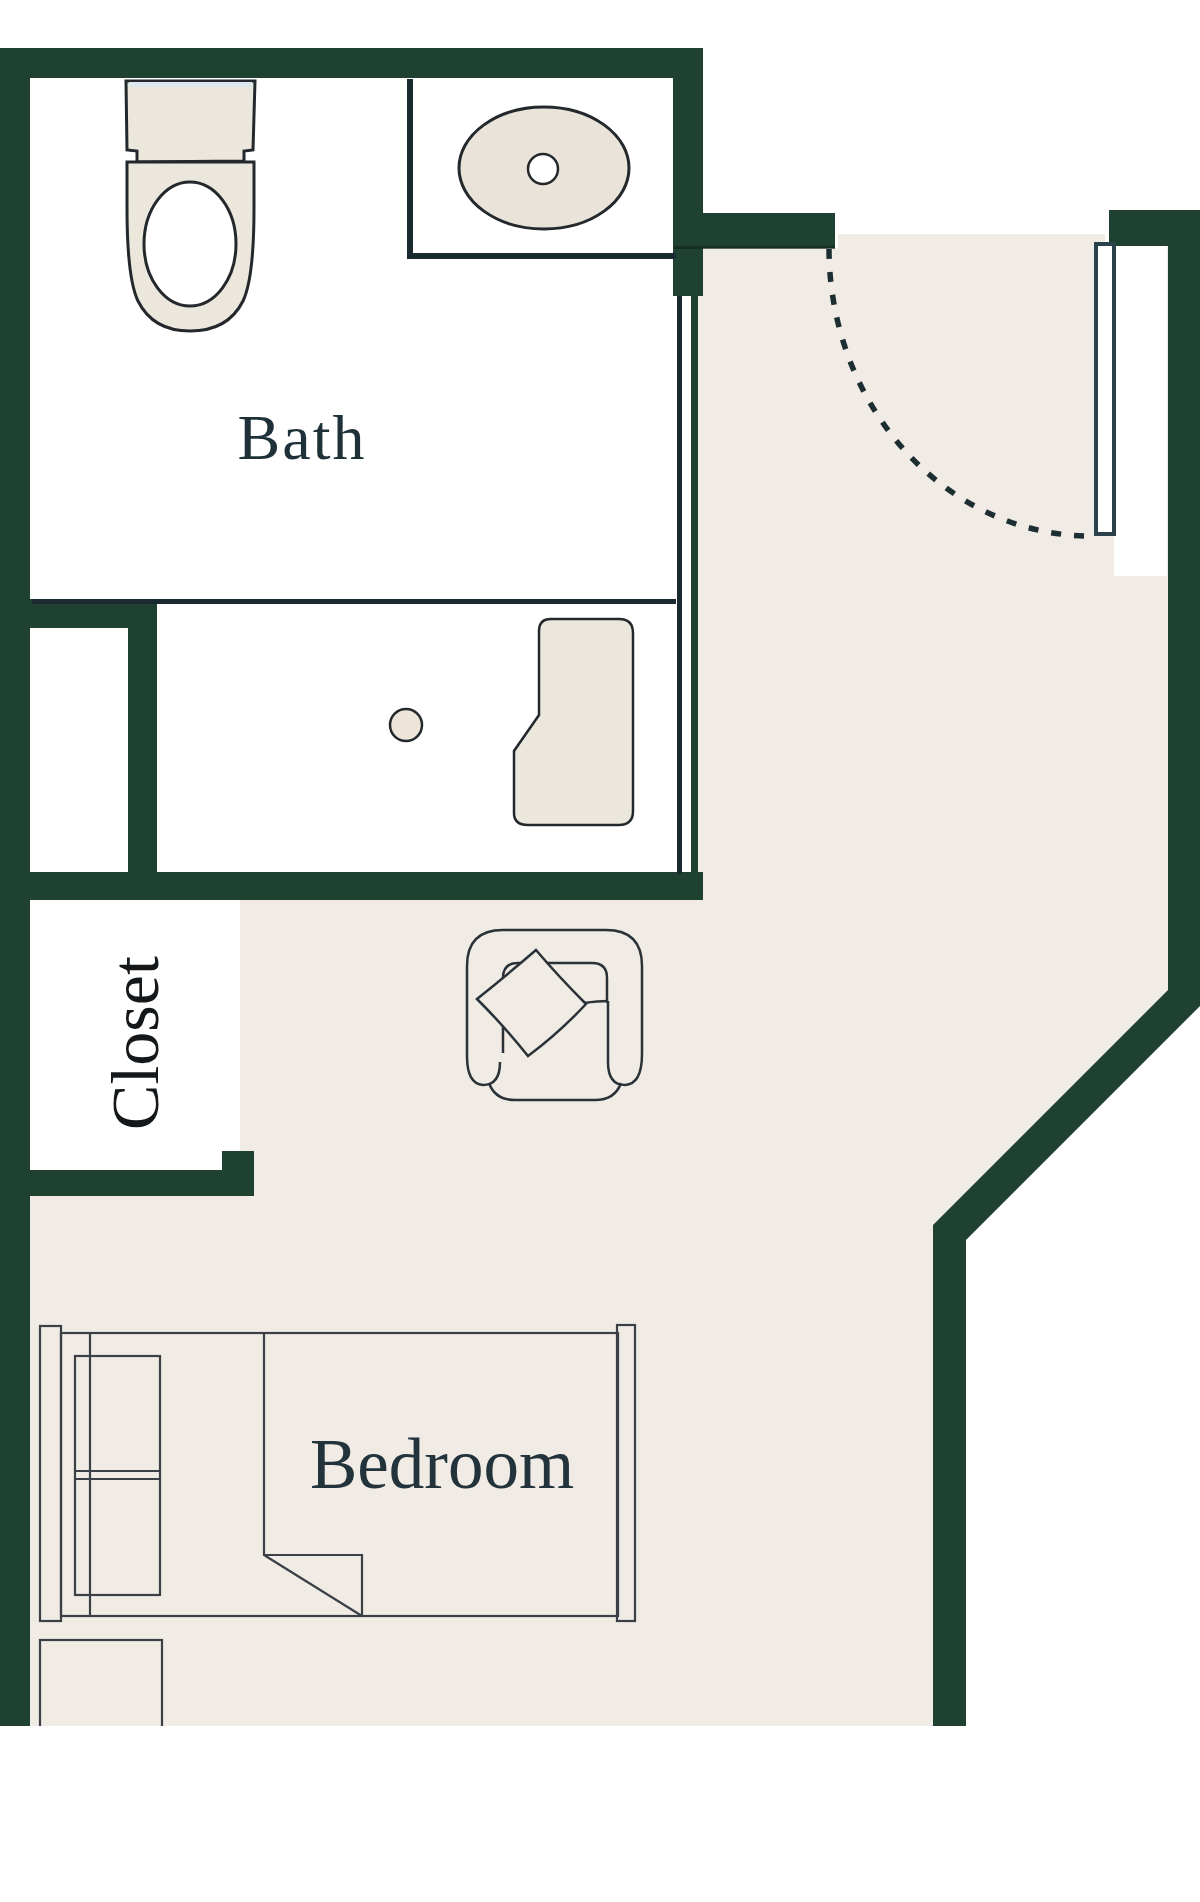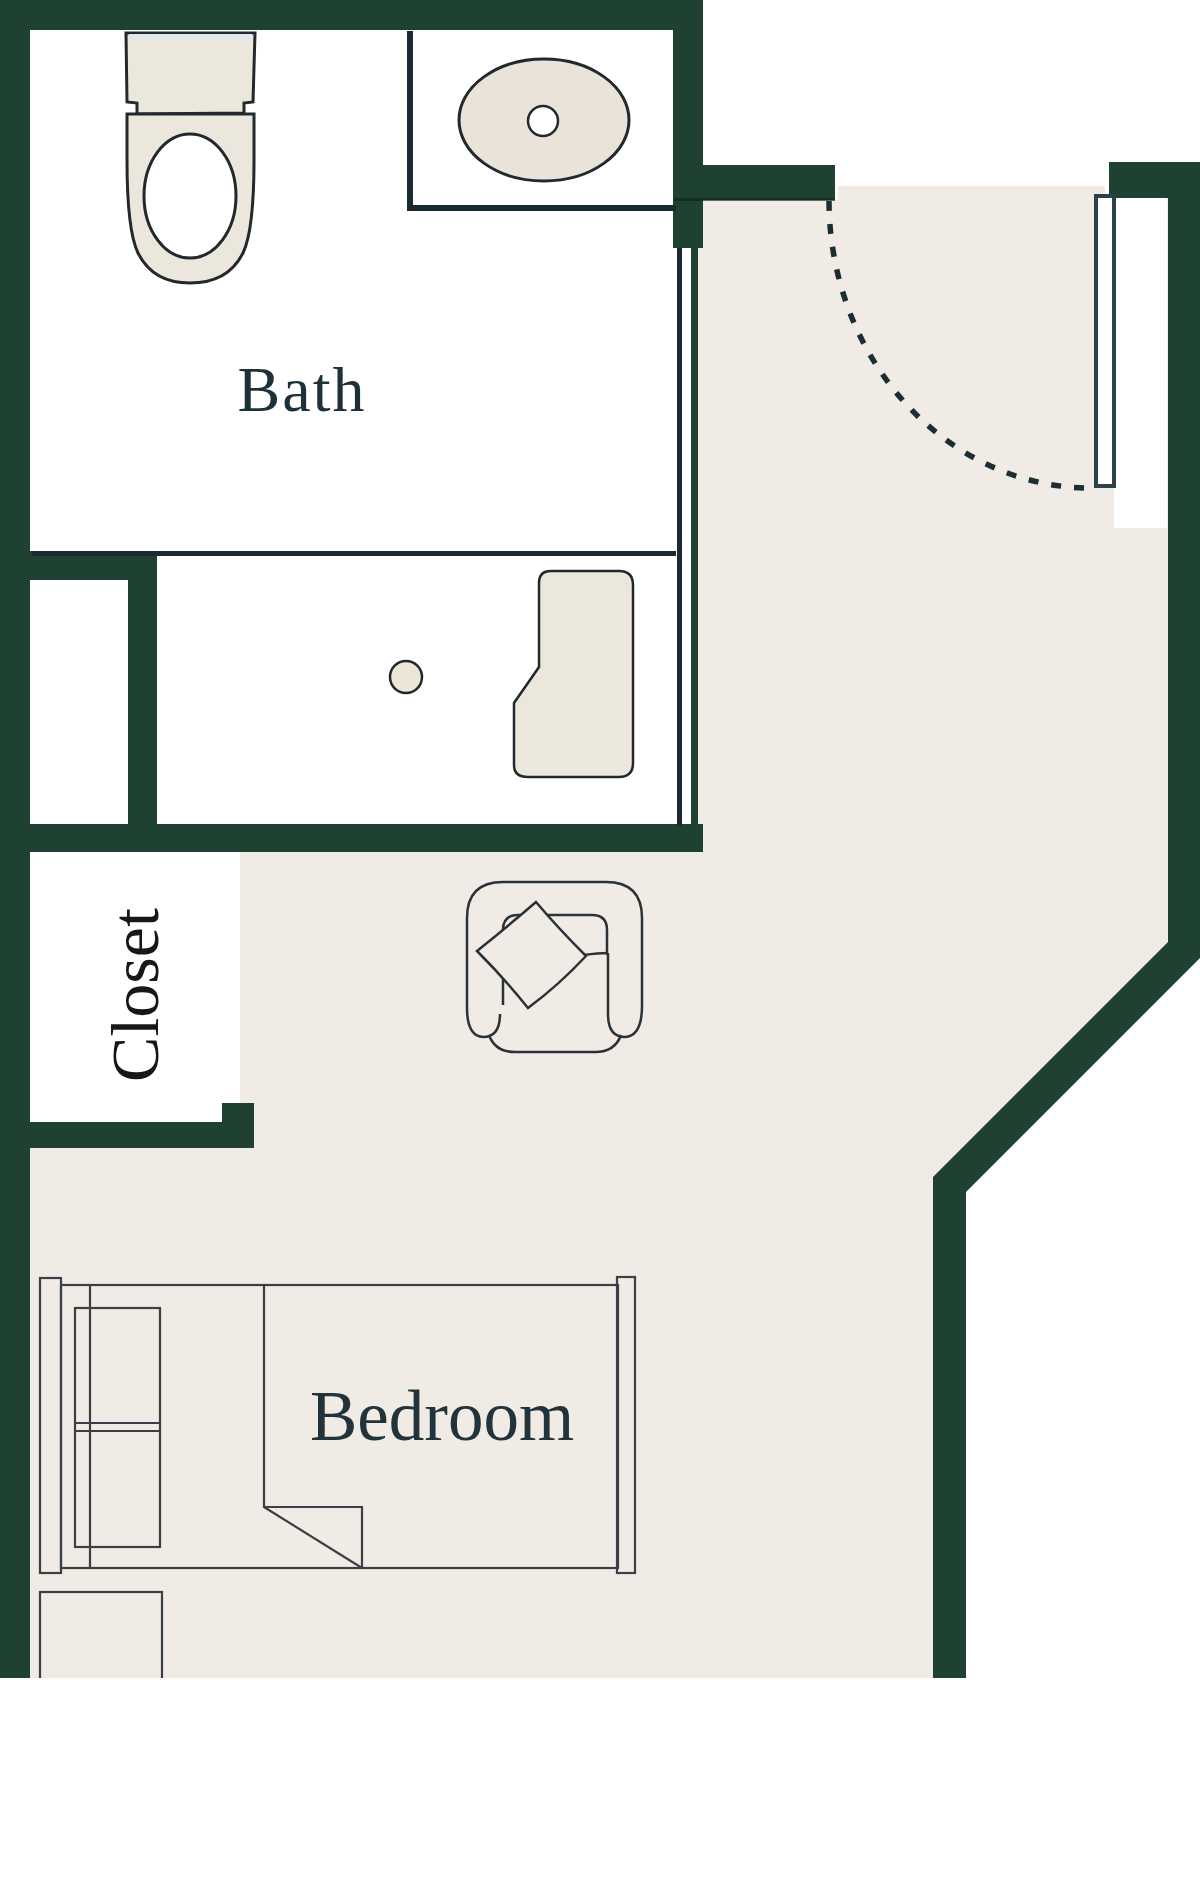--- a/index.html
+++ b/index.html
@@ -1,16 +1,16 @@
 <!DOCTYPE html>
 <html><head>
 <meta charset="utf-8">
 <style>
   html,body{margin:0;padding:0;background:#ffffff;}
-  .page{position:relative;width:1200px;height:1678px;background:#f97316;overflow:hidden;}
+  .page{position:relative;width:1200px;height:1678px;background:#f97316;overflow:hidden;margin-top:48px;}
   svg{display:block;}
   text{font-family:"Liberation Serif", serif;}
 </style>
 </head>
 <body>
 <div class="page">
 <svg width="1200" height="1902" viewBox="0 0 1200 1902" xmlns="http://www.w3.org/2000/svg">
 
   <rect x="0" y="0" width="1200" height="1902" fill="#ffffff"></rect>
 

